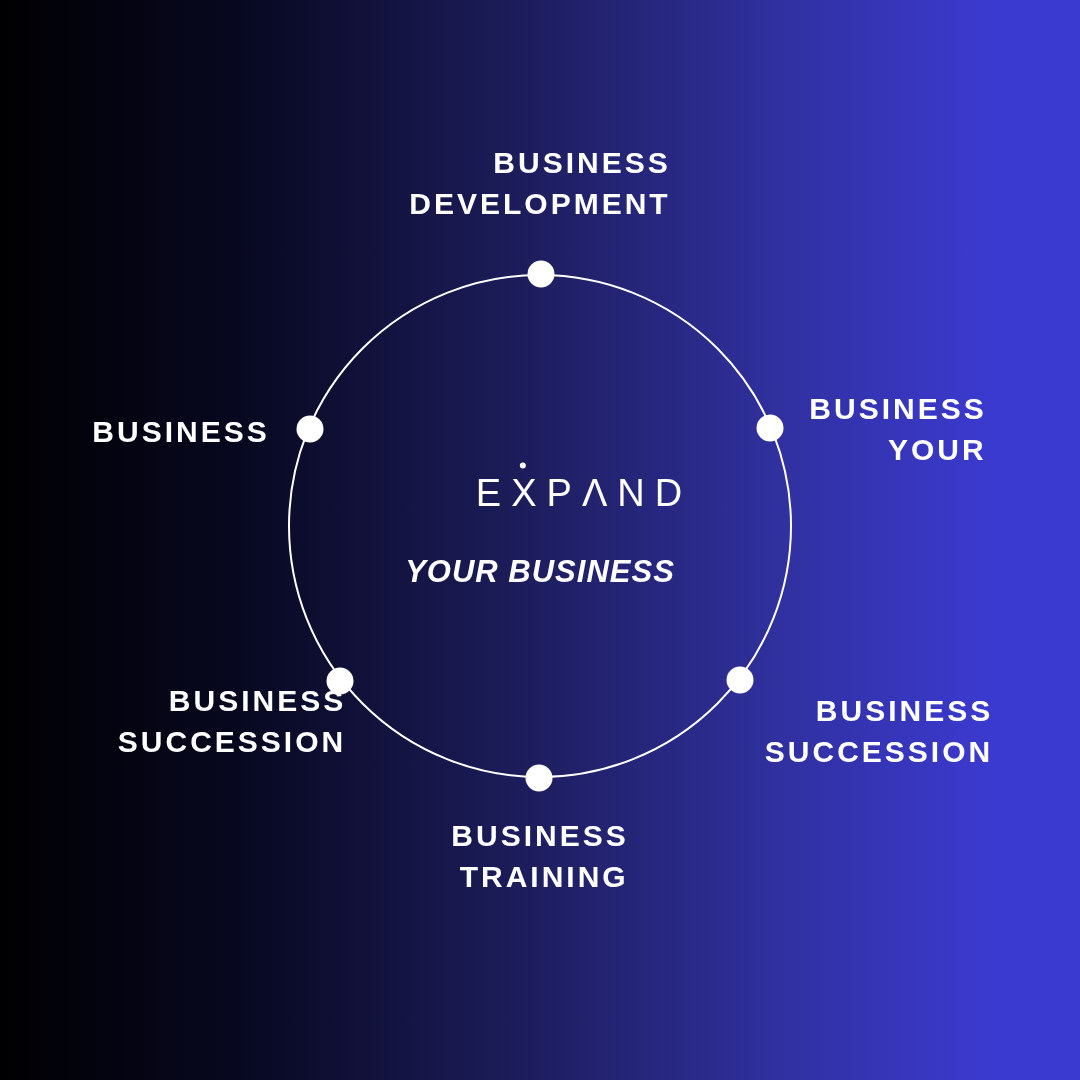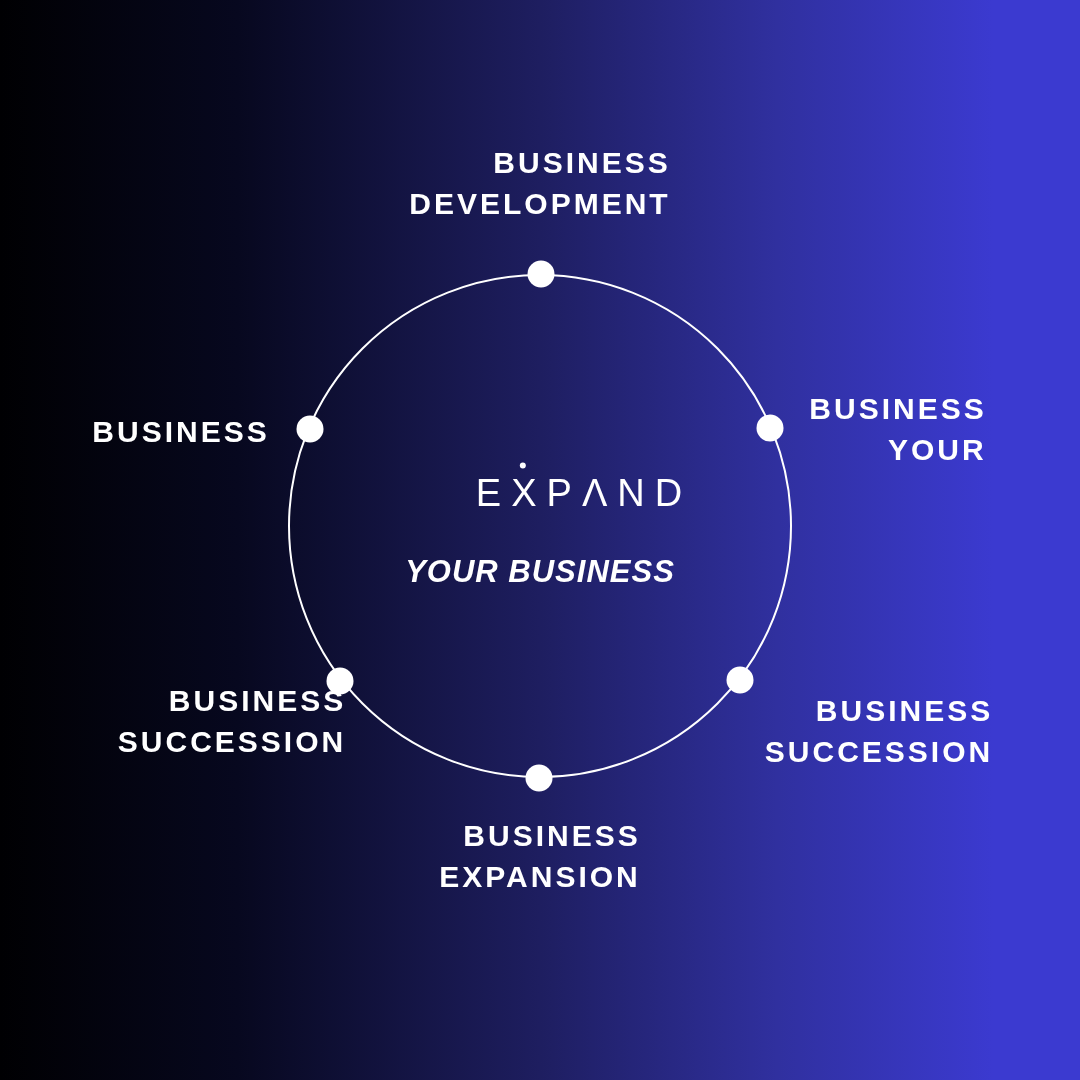--- a/index.html
+++ b/index.html
@@ -128,21 +128,21 @@
     <span>YOUR</span>
   </div>
 
   <div class="label label-development">
     <span>BUSINESS</span>
     <span>SUCCESSION</span>
   </div>
 
   <div class="label label-training">
     <span>BUSINESS</span>
-    <span>EXPANSION</span>
+    <span>TRAINING</span>
   </div>
 
   <div class="label label-expansion">
     <span>BUSINESS</span>
     <span>SUCCESSION</span>
   </div>
 
   <div class="label label-succession">
     <span>BUSINESS</span>
   </div>

